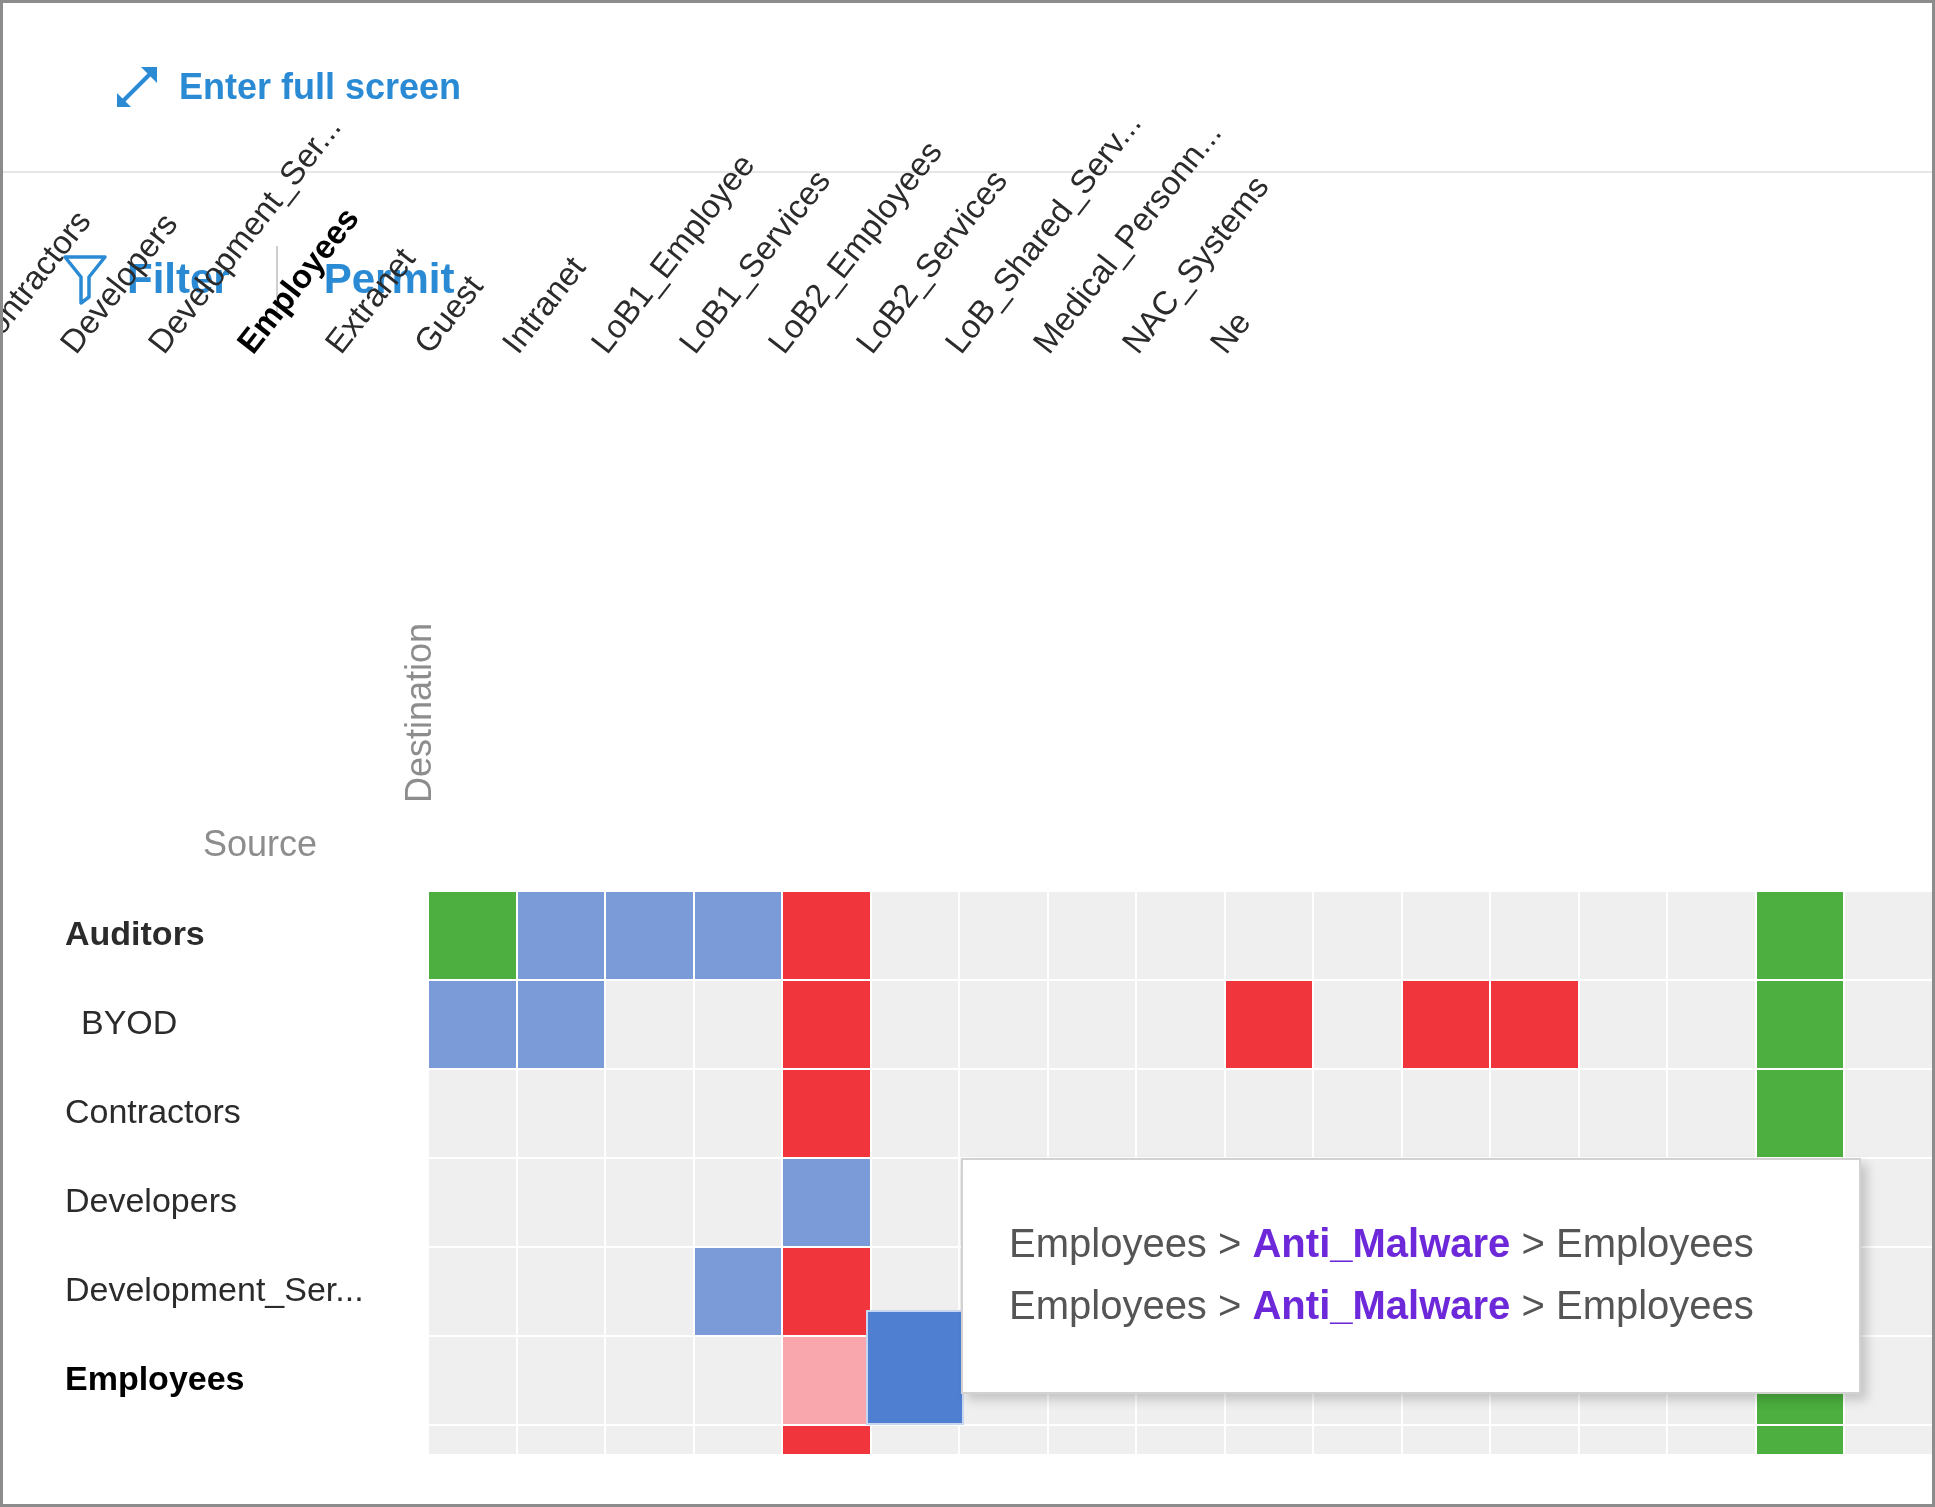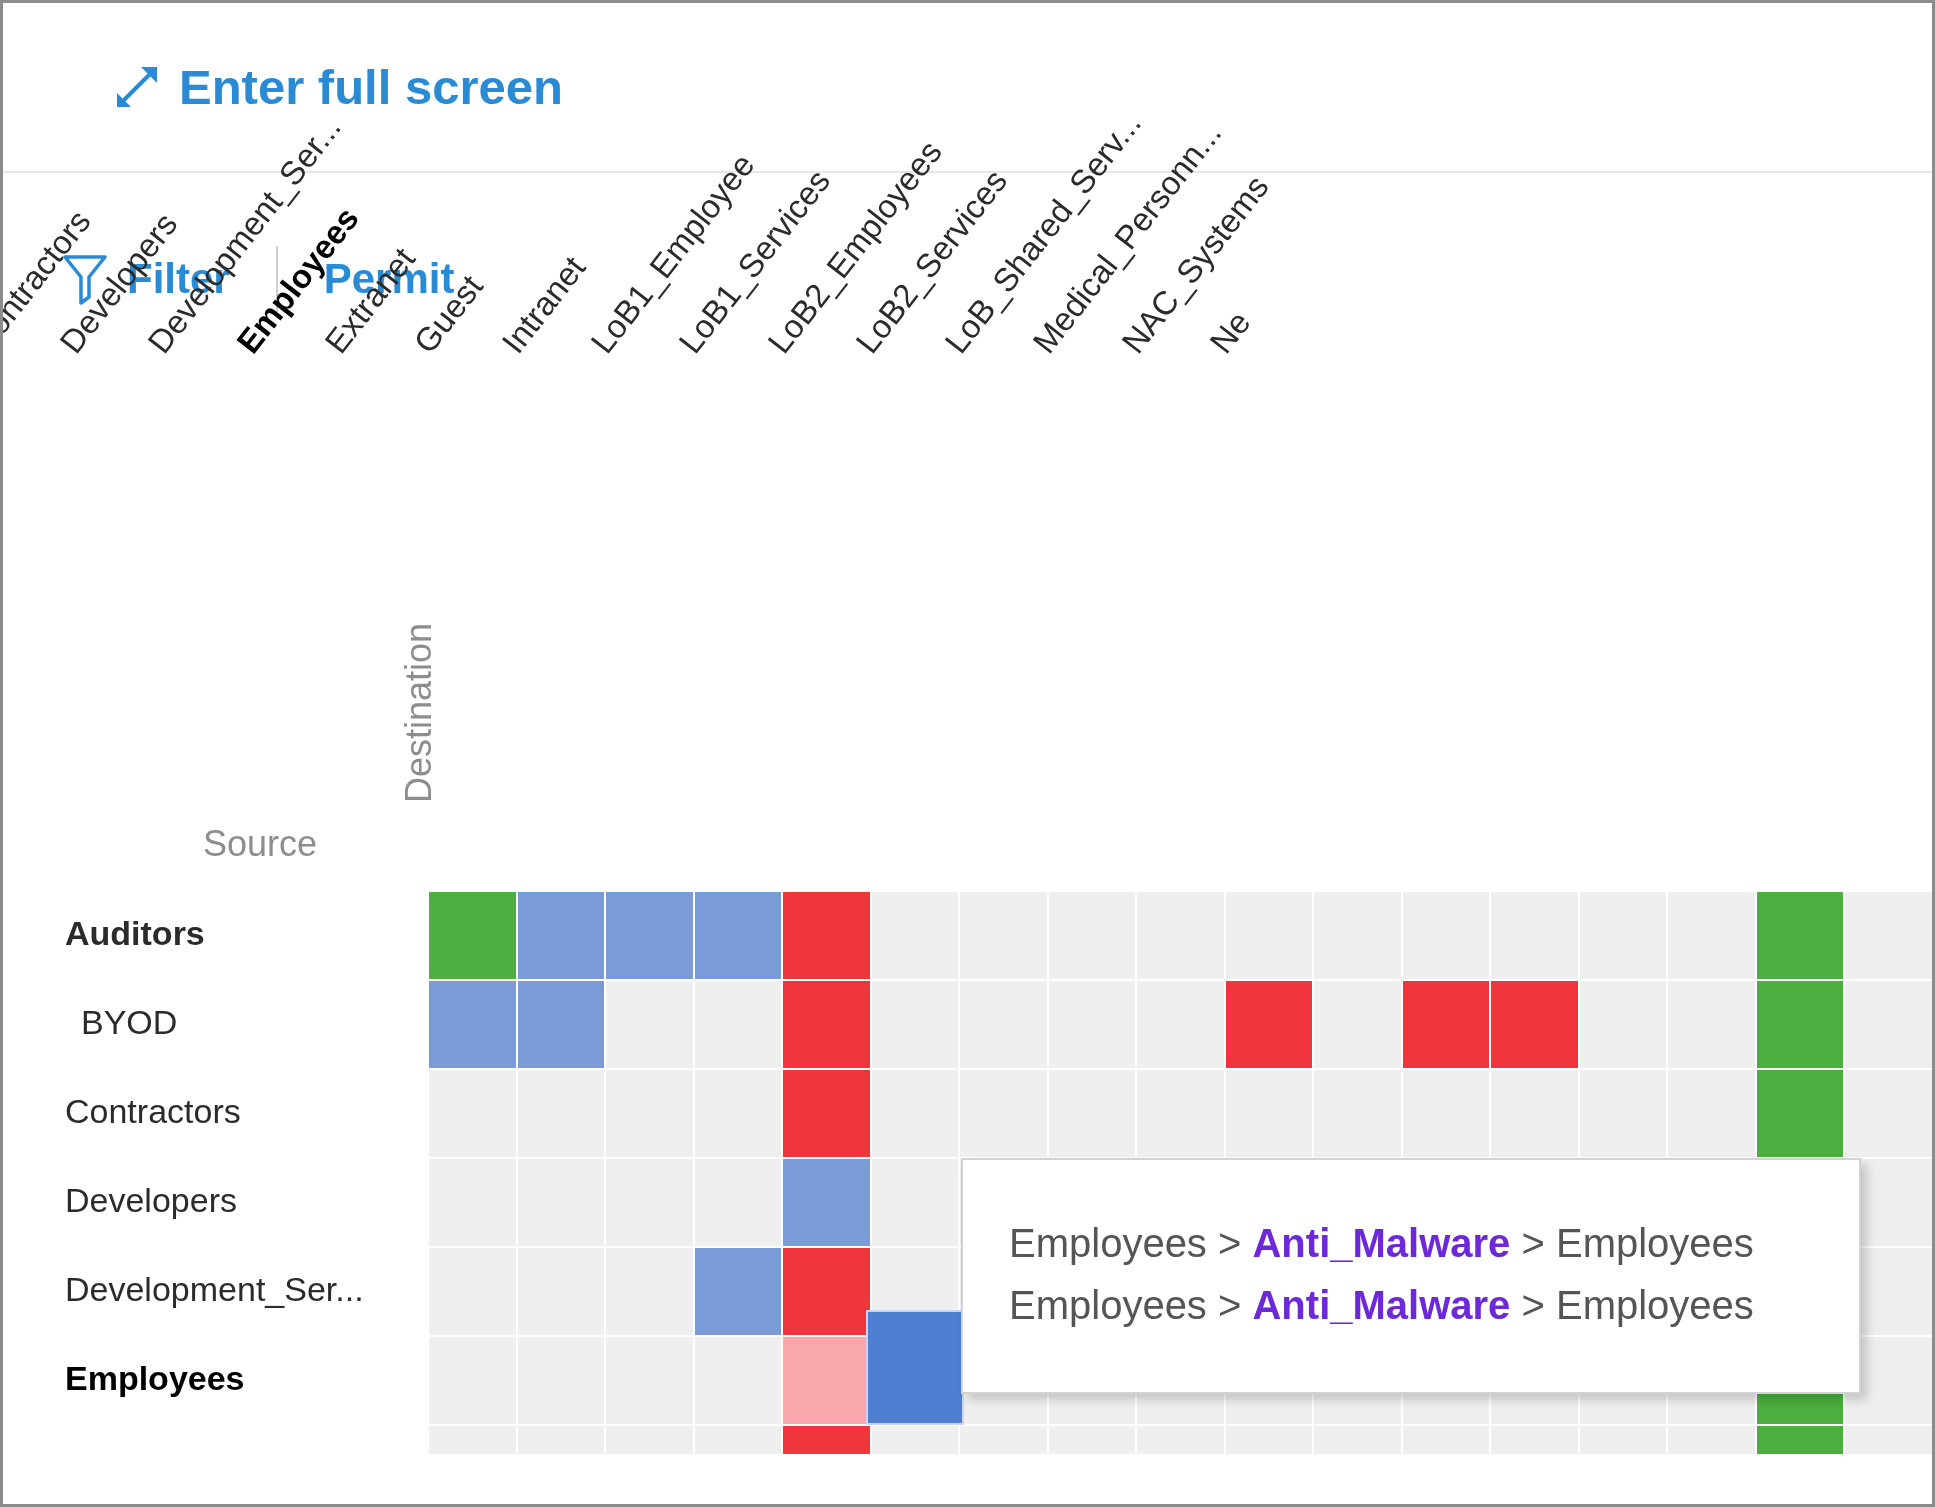--- a/index.html
+++ b/index.html
@@ -37,21 +37,21 @@
   }
   .fullscreen-link {
     display: flex;
     align-items: center;
     gap: 18px;
     margin-left: 52px;
     cursor: pointer;
   }
   .fullscreen-icon { width: 48px; height: 48px; display: block; flex: none; }
   .fullscreen-label {
-    font-size: 49px;
+    font-size: 36px;
     color: #2a8ad4;
     font-weight: 700;
     white-space: nowrap;
   }
 
   
   .toolbar {
     position: absolute;
     left: 58px; top: 241px;
     display: flex;

